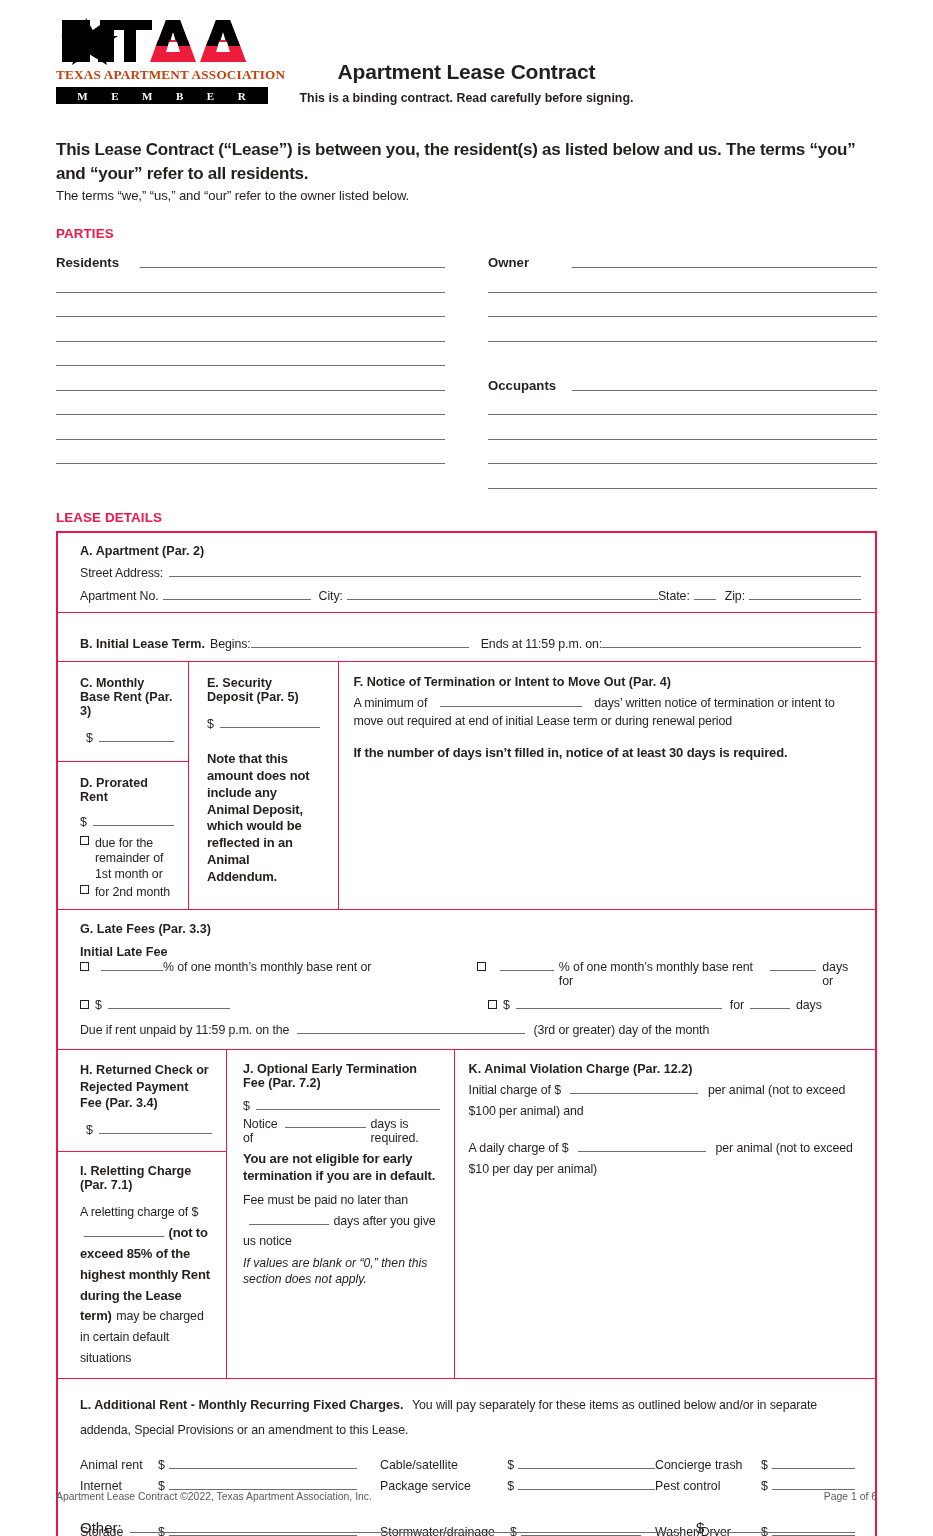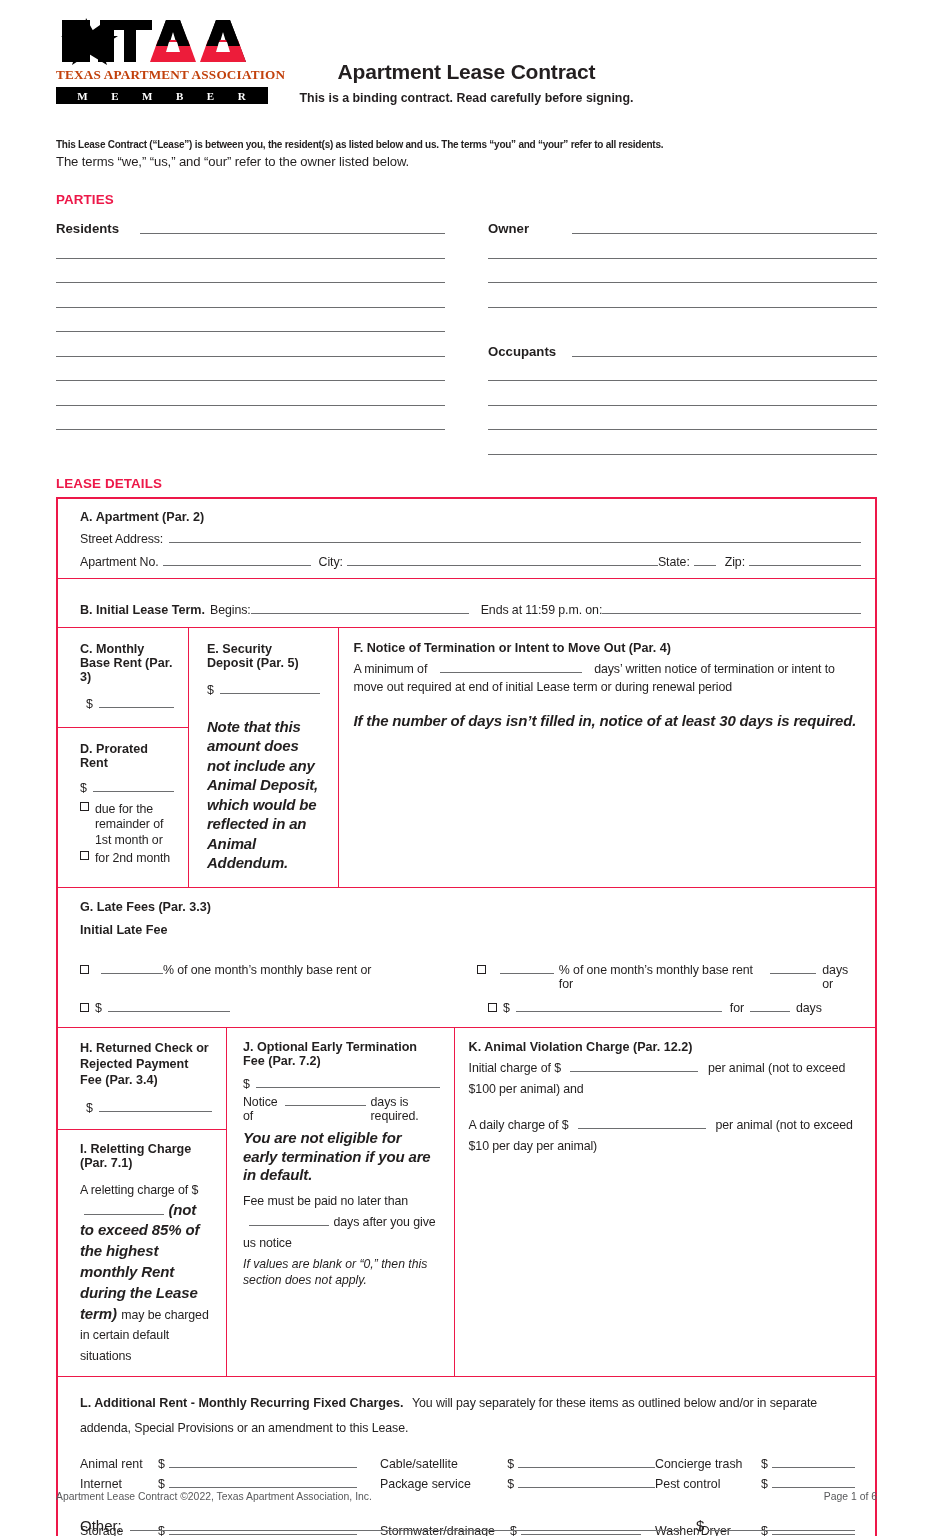--- a/index.html
+++ b/index.html
@@ -29,21 +29,21 @@
     font-family: "Liberation Serif", serif; font-weight: bold; font-size: 11px;
     display: flex; align-items: center; justify-content: space-around;
     letter-spacing: 1px; padding: 0 10px;
   }
   .title-wrap { text-align: center; padding-top: 46px; }
   .doc-title { font-size: 21px; font-weight: bold; letter-spacing: -.2px; color: #231f20; }
   .doc-sub { font-size: 12.4px; font-weight: bold; margin-top: 7px; color: #231f20; }
 
   
   .intro { margin-top: 26px; }
-  .intro-bold { font-size: 10px; font-weight: bold; line-height: 1.42; letter-spacing: -.25px; }
+  .intro-bold { font-size: 17px; font-weight: bold; line-height: 1.42; letter-spacing: -.25px; }
   .intro-norm { font-size: 13.1px; line-height: 1.42; letter-spacing: -.1px; margin-top: 1px; }
 
   .section-head {
     color: #ed1849; font-weight: bold; font-size: 13.4px;
     letter-spacing: .1px; margin-top: 20px; margin-bottom: 6px;
   }
 
   
   .parties { display: flex; gap: 43px; }
   .parties-col { flex: 1 1 0; }
@@ -52,21 +52,21 @@
   .rule { flex: 1 1 auto; border-bottom: 1.1px solid #6d6e70; height: 1px; margin-bottom: 3px; }
   .spacer-line { height: 24.5px; }
 
   
   .ld-box { border: 2.6px solid #ed1849; margin-top: 2px; }
   .ld-row { border-bottom: 1.6px solid #ed1849; }
   .ld-row:last-child { border-bottom: none; }
   .pad { padding: 11px 14px 12px 22px; }
   .lbl { font-weight: bold; font-size: 12.6px; }
   .txt { font-size: 12.4px; letter-spacing: -.1px; }
-  .bi { font-weight: bold; font-style: italic; font-size: 15px; letter-spacing: -.15px; }
+  .bi { font-weight: bold; font-size: 13px; letter-spacing: -.15px; }
   .it { font-style: italic; font-size: 12.2px; }
 
   .fill { display: inline-block; border-bottom: 1.1px solid #6d6e70; vertical-align: baseline; height: 12px; }
 
   .inline-row { display: flex; align-items: baseline; font-size: 12.4px; }
 
   
   .cols { display: flex; }
   .col-div { border-right: 1.6px solid #ed1849; }
 
@@ -285,21 +285,21 @@
         </div>
         <div class="bi" style="margin-top:15px; line-height:1.3;">If the number of days isn’t filled in, notice of at least 30 days is required.</div>
       </div>
     </div>
 
     <div class="ld-row">
       <div class="pad" style="padding-top:12px; padding-bottom:12px;">
         <div class="lbl">G. Late Fees (Par. 3.3)</div>
         <div class="lbl" style="margin-top:9px;">Initial Late Fee</div>
 
-        <div style="display:flex; margin-top:25px;">
+        <div style="display:flex; margin-top:0;">
           <div style="width:408px; display:flex; align-items:baseline;">
             <span class="chk"></span>
             <span class="fill" style="width:62px; margin-left:6px;"></span>
             <span class="txt">% of one month’s monthly base rent or</span>
           </div>
           <div style="flex:1 1 auto; display:flex; align-items:baseline;">
             <span class="chk"></span>
             <span class="fill" style="width:56px; margin-left:8px;"></span>
             <span class="txt" style="margin-left:5px;">% of one month’s monthly base rent for</span>
             <span class="fill" style="width:48px; margin:0 6px;"></span>
@@ -316,20 +316,25 @@
           <div style="flex:1 1 auto; display:flex; align-items:baseline;">
             <span class="chk"></span>
             <span class="txt">$</span>
             <span class="fill" style="width:206px; margin-left:6px;"></span>
             <span class="txt" style="margin-left:8px;">for</span>
             <span class="fill" style="width:40px; margin:0 6px;"></span>
             <span class="txt">days</span>
           </div>
         </div>
 
+        <div class="inline-row" style="margin-top:10px;">
+          <span class="txt">Due if rent unpaid by 11:59 p.m. on the</span>
+          <span class="fill" style="width:228px; margin:0 8px;"></span>
+          <span class="txt">(3rd or greater) day of the month</span>
+        </div>
       </div>
     </div>
 
     <div class="ld-row cols">
       <div class="col-div" style="width:222px;">
         <div style="border-bottom:1.6px solid #ed1849; padding:12px 14px 14px 22px;">
           <div class="lbl" style="line-height:1.3;">H. Returned Check or Rejected Payment Fee (Par. 3.4)</div>
           <div class="inline-row" style="margin-top:11px;">
             <span class="txt" style="margin-left:6px;">$</span>
             <span class="fill" style="flex:1 1 auto; margin-left:6px;"></span>

